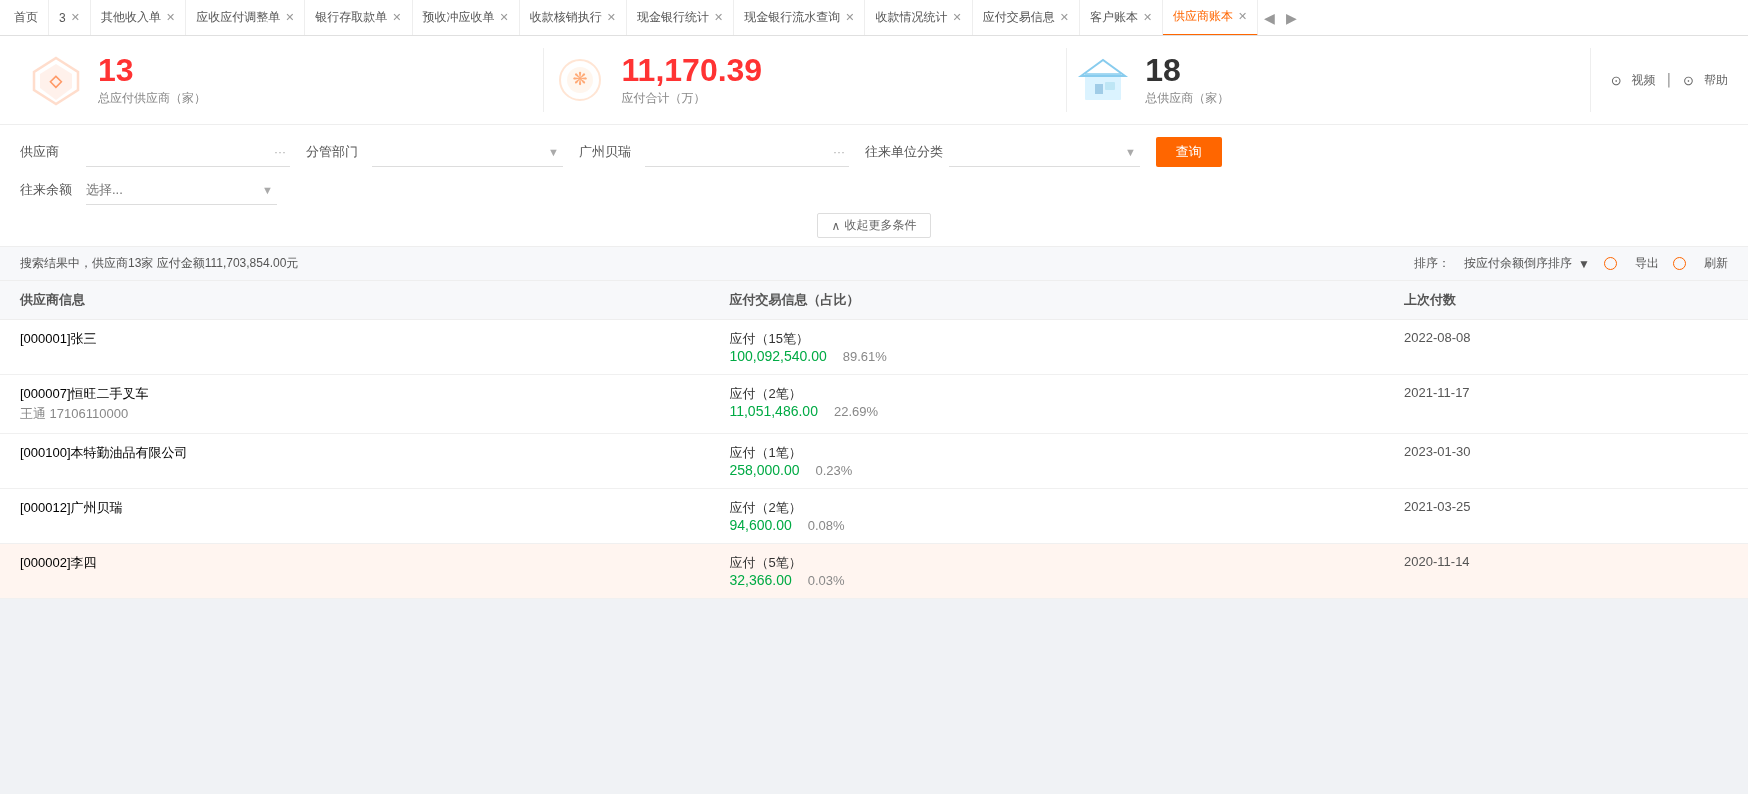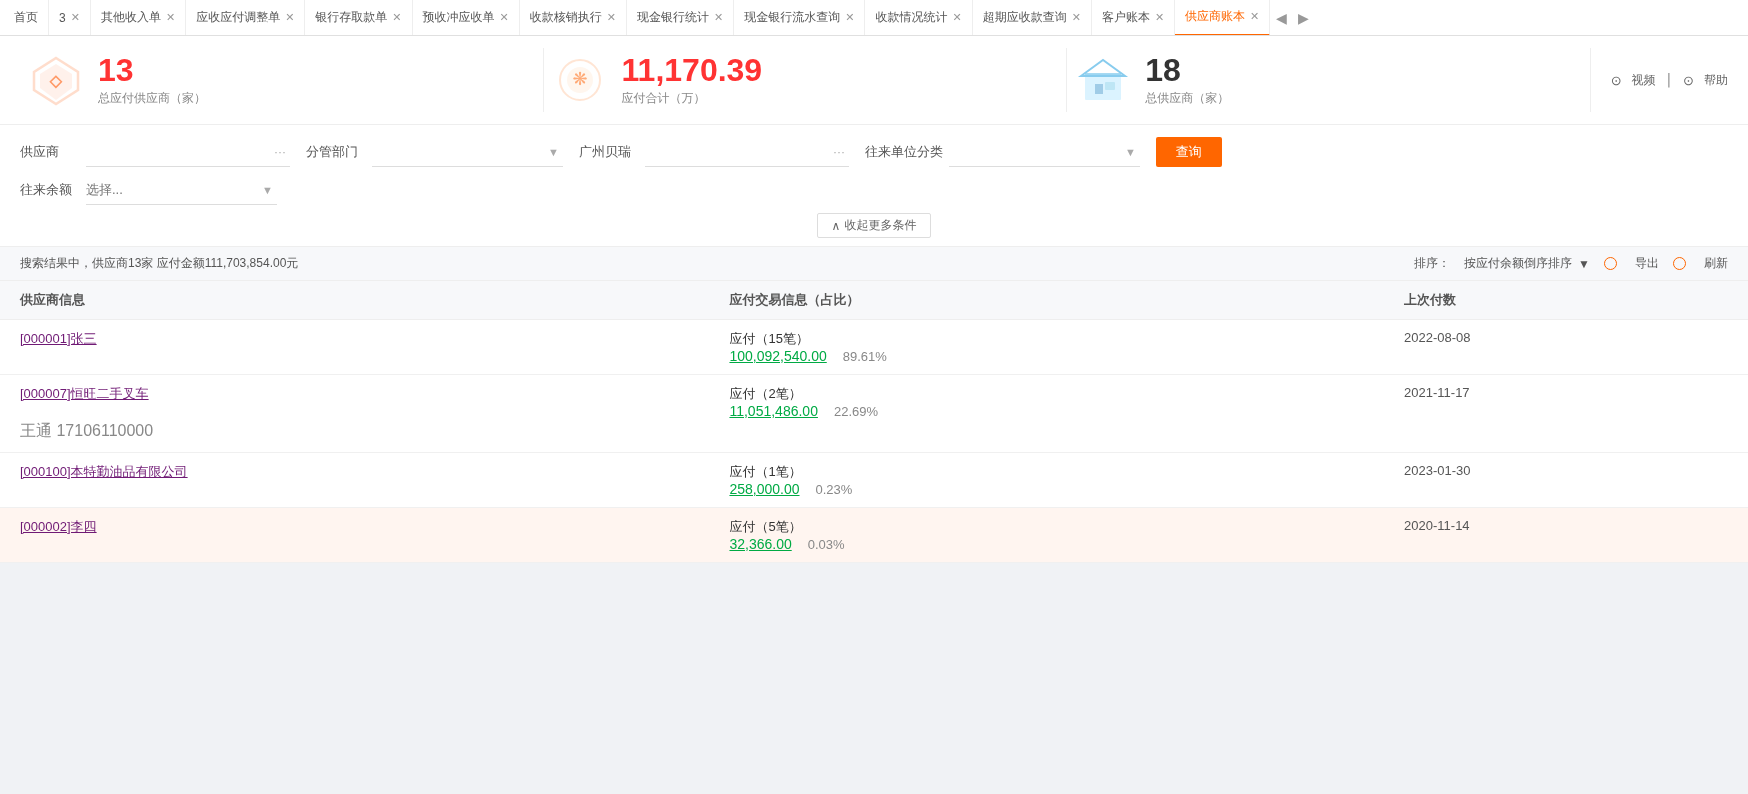--- a/index.html
+++ b/index.html
@@ -242,27 +242,26 @@
     tbody tr {
       border-bottom: 1px solid #f0f0f0;
     }
     tbody tr.highlighted { background: #fff5f0; }
     tbody td {
       padding: 10px 20px;
       vertical-align: top;
       font-size: 13px;
     }
     .supplier-link {
-      color: #701a75;
-      text-decoration: underline;
-      cursor: pointer;
-    }
-    .supplier-sub { color: #888; font-size: 16px; margin-top: 18px; }
+      color: #000000;
+      cursor: pointer;
+    }
+    .supplier-sub { color: #888; font-size: 13px; margin-top: 2px; }
     .tx-label { color: #333; font-size: 13px; }
-    .tx-amount { color: #00aa44; font-size: 14px; font-weight: 500; text-decoration: underline; cursor: pointer; }
+    .tx-amount { color: #00aa44; font-size: 14px; font-weight: 500; cursor: pointer; }
     .tx-pct { color: #888; font-size: 13px; margin-left: 16px; }
     .date-text { color: #555; font-size: 13px; }
 
     
     .radio-circle {
       display: inline-block;
       width: 13px;
       height: 13px;
       border-radius: 50%;
       border: 1px solid #ff6600;
@@ -307,21 +306,21 @@
   </div>
   <div class="nav-tab">
     <span>现金银行流水查询</span>
     <span class="close-btn">✕</span>
   </div>
   <div class="nav-tab">
     <span>收款情况统计</span>
     <span class="close-btn">✕</span>
   </div>
   <div class="nav-tab">
-    <span>超期应收款查询</span>
+    <span>应付交易信息</span>
     <span class="close-btn">✕</span>
   </div>
   <div class="nav-tab">
     <span>客户账本</span>
     <span class="close-btn">✕</span>
   </div>
   <div class="nav-tab active">
     <span>供应商账本</span>
     <span class="close-btn">✕</span>
   </div>
@@ -493,20 +492,30 @@
         <tr>
           <td>
             <div><a class="supplier-link">[000100]本特勤油品有限公司</a></div>
           </td>
           <td>
             <div class="tx-label">应付（1笔）</div>
             <div><a class="tx-amount">258,000.00</a><span class="tx-pct">0.23%</span></div>
           </td>
           <td><span class="date-text">2023-01-30</span></td>
         </tr>
+        <tr>
+          <td>
+            <div><a class="supplier-link">[000012]广州贝瑞</a></div>
+          </td>
+          <td>
+            <div class="tx-label">应付（2笔）</div>
+            <div><a class="tx-amount">94,600.00</a><span class="tx-pct">0.08%</span></div>
+          </td>
+          <td><span class="date-text">2021-03-25</span></td>
+        </tr>
         <tr class="highlighted">
           <td>
             <div><a class="supplier-link">[000002]李四</a></div>
           </td>
           <td>
             <div class="tx-label">应付（5笔）</div>
             <div><a class="tx-amount">32,366.00</a><span class="tx-pct">0.03%</span></div>
           </td>
           <td><span class="date-text">2020-11-14</span></td>
         </tr>

